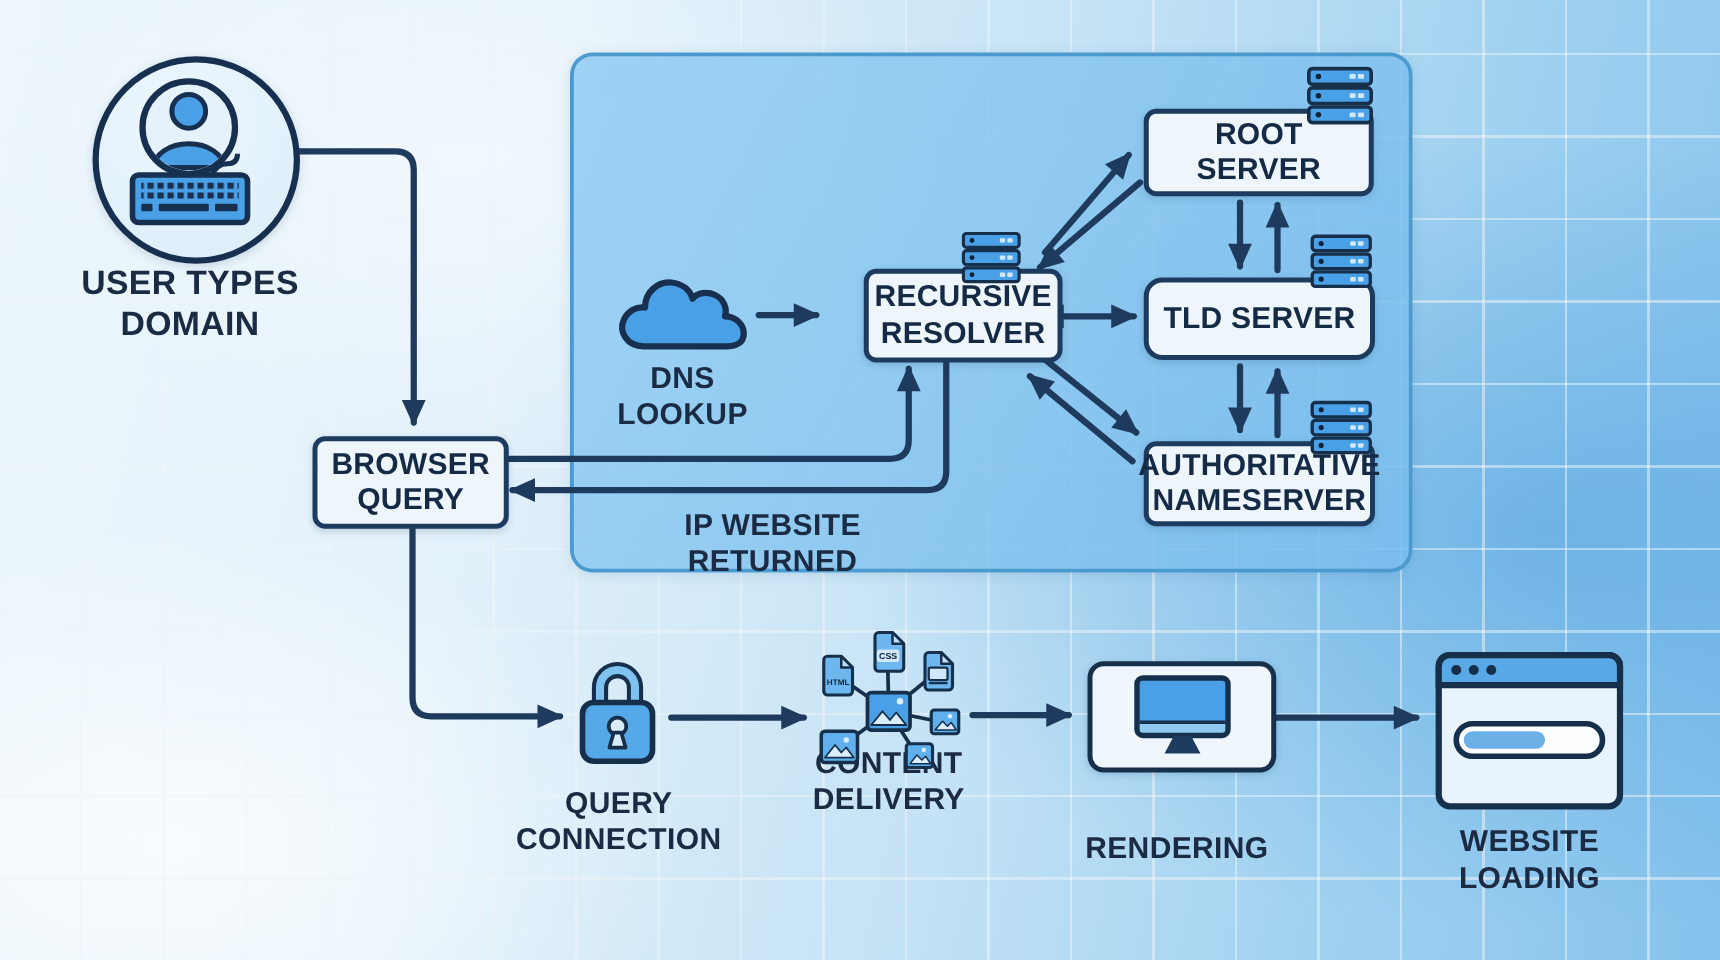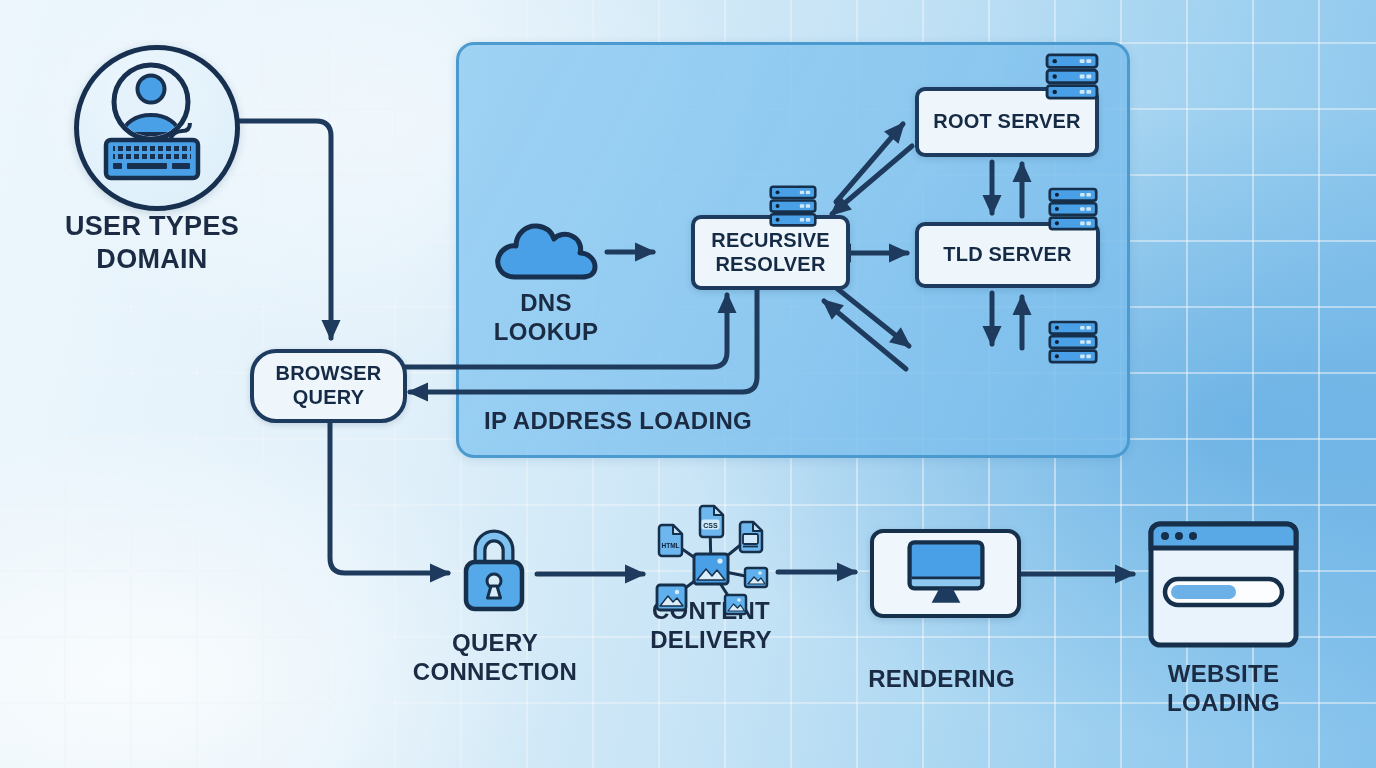--- a/index.html
+++ b/index.html
@@ -23,21 +23,21 @@
   .panel{
     position:absolute;left:456px;top:42px;width:668px;height:410px;z-index:1;
     border:3px solid rgba(72,152,205,.95);border-radius:18px;
     background:linear-gradient(118deg, rgba(151,207,243,.92), rgba(121,188,235,.88));
     box-shadow:0 2px 10px rgba(40,100,150,.15);
   }
   svg.arrows{position:absolute;left:0;top:0;z-index:3;pointer-events:none;}
   .node{
     position:absolute;z-index:4;display:flex;align-items:center;justify-content:center;
     background:#eef6fc;border:4px solid #1d3b5e;border-radius:10px;
-    color:#152a45;font-weight:bold;font-size:20px;line-height:1.18;text-align:center;
+    color:#152a45;font-weight:bold;font-size:24px;line-height:1.18;text-align:center;
     letter-spacing:.2px;box-shadow:0 2px 6px rgba(30,70,110,.18);
   }
   .lbl{
     position:absolute;z-index:4;text-align:center;color:#1b2b44;font-weight:bold;
     font-size:24px;line-height:1.22;letter-spacing:.3px;
   }
   .circle-node{
     position:absolute;left:74px;top:45px;width:156px;height:156px;z-index:4;
     border:5px solid #17304f;border-radius:50%;
     background:radial-gradient(circle at 40% 30%, #eef7fd, #d9edf9);
@@ -50,24 +50,24 @@
     display:flex;align-items:center;justify-content:center;
     box-shadow:0 2px 6px rgba(30,70,110,.18);
   }
   #user-label{left:62px;top:210px;width:180px;font-size:27px;}
   #dns-label{left:468px;top:288px;width:156px;}
   #ip-label{left:478px;top:406px;width:280px;}
   #sc-label{left:405px;top:628px;width:180px;}
   #cd-label{left:630px;top:596px;width:162px;}
   #rd-label{left:868px;top:664px;width:147px;}
   #wl-label{left:1146px;top:659px;width:155px;}
-  #bq-box{left:250px;top:349px;width:149px;height:66px;border-radius:26px;}
+  #bq-box{left:250px;top:349px;width:149px;height:66px;}
   #rr-box{left:691px;top:215px;width:151px;height:67px;}
   #root-box{left:915px;top:87px;width:176px;height:62px;}
-  #tld-box{left:915px;top:222px;width:177px;height:58px;}
+  #tld-box{left:915px;top:222px;width:177px;height:58px;border-radius:15px;}
   #auth-box{left:915px;top:353px;width:177px;height:60px;}
 </style>
 </head>
 <body>
 
 <div id="stage">
   <div class="grid"></div>
 
   <div class="panel"></div>
 
@@ -138,20 +138,23 @@
   <div class="node" id="rr-box">
     <span>RECURSIVE RESOLVER</span>
   </div>
 
   <div class="node" id="root-box">
     <span>ROOT SERVER</span>
   </div>
   <div class="node" id="tld-box">
     <span>TLD SERVER</span>
   </div>
+  <div class="node" id="auth-box">
+    <span>AUTHORITATIVE NAMESERVER</span>
+  </div>
 
   <svg class="icon" style="left:769px;top:184px" width="48" height="45" viewBox="0 0 56 50">
     <g fill="#4aa0e6" stroke="#16304c" stroke-width="3">
       <rect x="2" y="2" width="52" height="13" rx="3"></rect>
         <rect x="2" y="18" width="52" height="13" rx="3"></rect>
         <rect x="2" y="34" width="52" height="13" rx="3"></rect>
     </g>
     <g fill="#0e2238">
         <circle cx="10" cy="8.5" r="2.3"></circle>
         <circle cx="10" cy="24.5" r="2.3"></circle>
@@ -220,21 +223,21 @@
     <g fill="#cfe9fa">
         <rect x="36" y="6.5" width="5" height="4" rx="1"></rect>
         <rect x="43" y="6.5" width="5" height="4" rx="1"></rect>
         <rect x="36" y="22.5" width="5" height="4" rx="1"></rect>
         <rect x="43" y="22.5" width="5" height="4" rx="1"></rect>
         <rect x="36" y="38.5" width="5" height="4" rx="1"></rect>
         <rect x="43" y="38.5" width="5" height="4" rx="1"></rect>
       </g>
   </svg>
 
-  <div class="lbl" id="ip-label">IP ADDRESS LOADING</div>
+  <div class="lbl" id="ip-label">IP WEBSITE RETURNED</div>
 
   <svg class="icon" style="left:458px;top:518px" width="72" height="96" viewBox="0 0 72 96">
     <path d="M22 48 V32 a14 14 0 0 1 28 0 V48" fill="none" stroke="#16304c" stroke-width="13"></path>
     <path d="M22 48 V32 a14 14 0 0 1 28 0 V48" fill="none" stroke="#7fc2ef" stroke-width="6.5"></path>
     <rect x="8" y="44" width="56" height="47" rx="9" fill="#55a9e8" stroke="#16304c" stroke-width="4.5"></rect>
     <circle cx="36" cy="63" r="7" fill="#d9ecfa" stroke="#16304c" stroke-width="3"></circle>
     <path d="M33 68 h6 l3.5 12 h-13 z" fill="#d9ecfa" stroke="#16304c" stroke-width="3" stroke-linejoin="round"></path>
   </svg>
   <div class="lbl" id="sc-label">QUERY CONNECTION</div>
 

